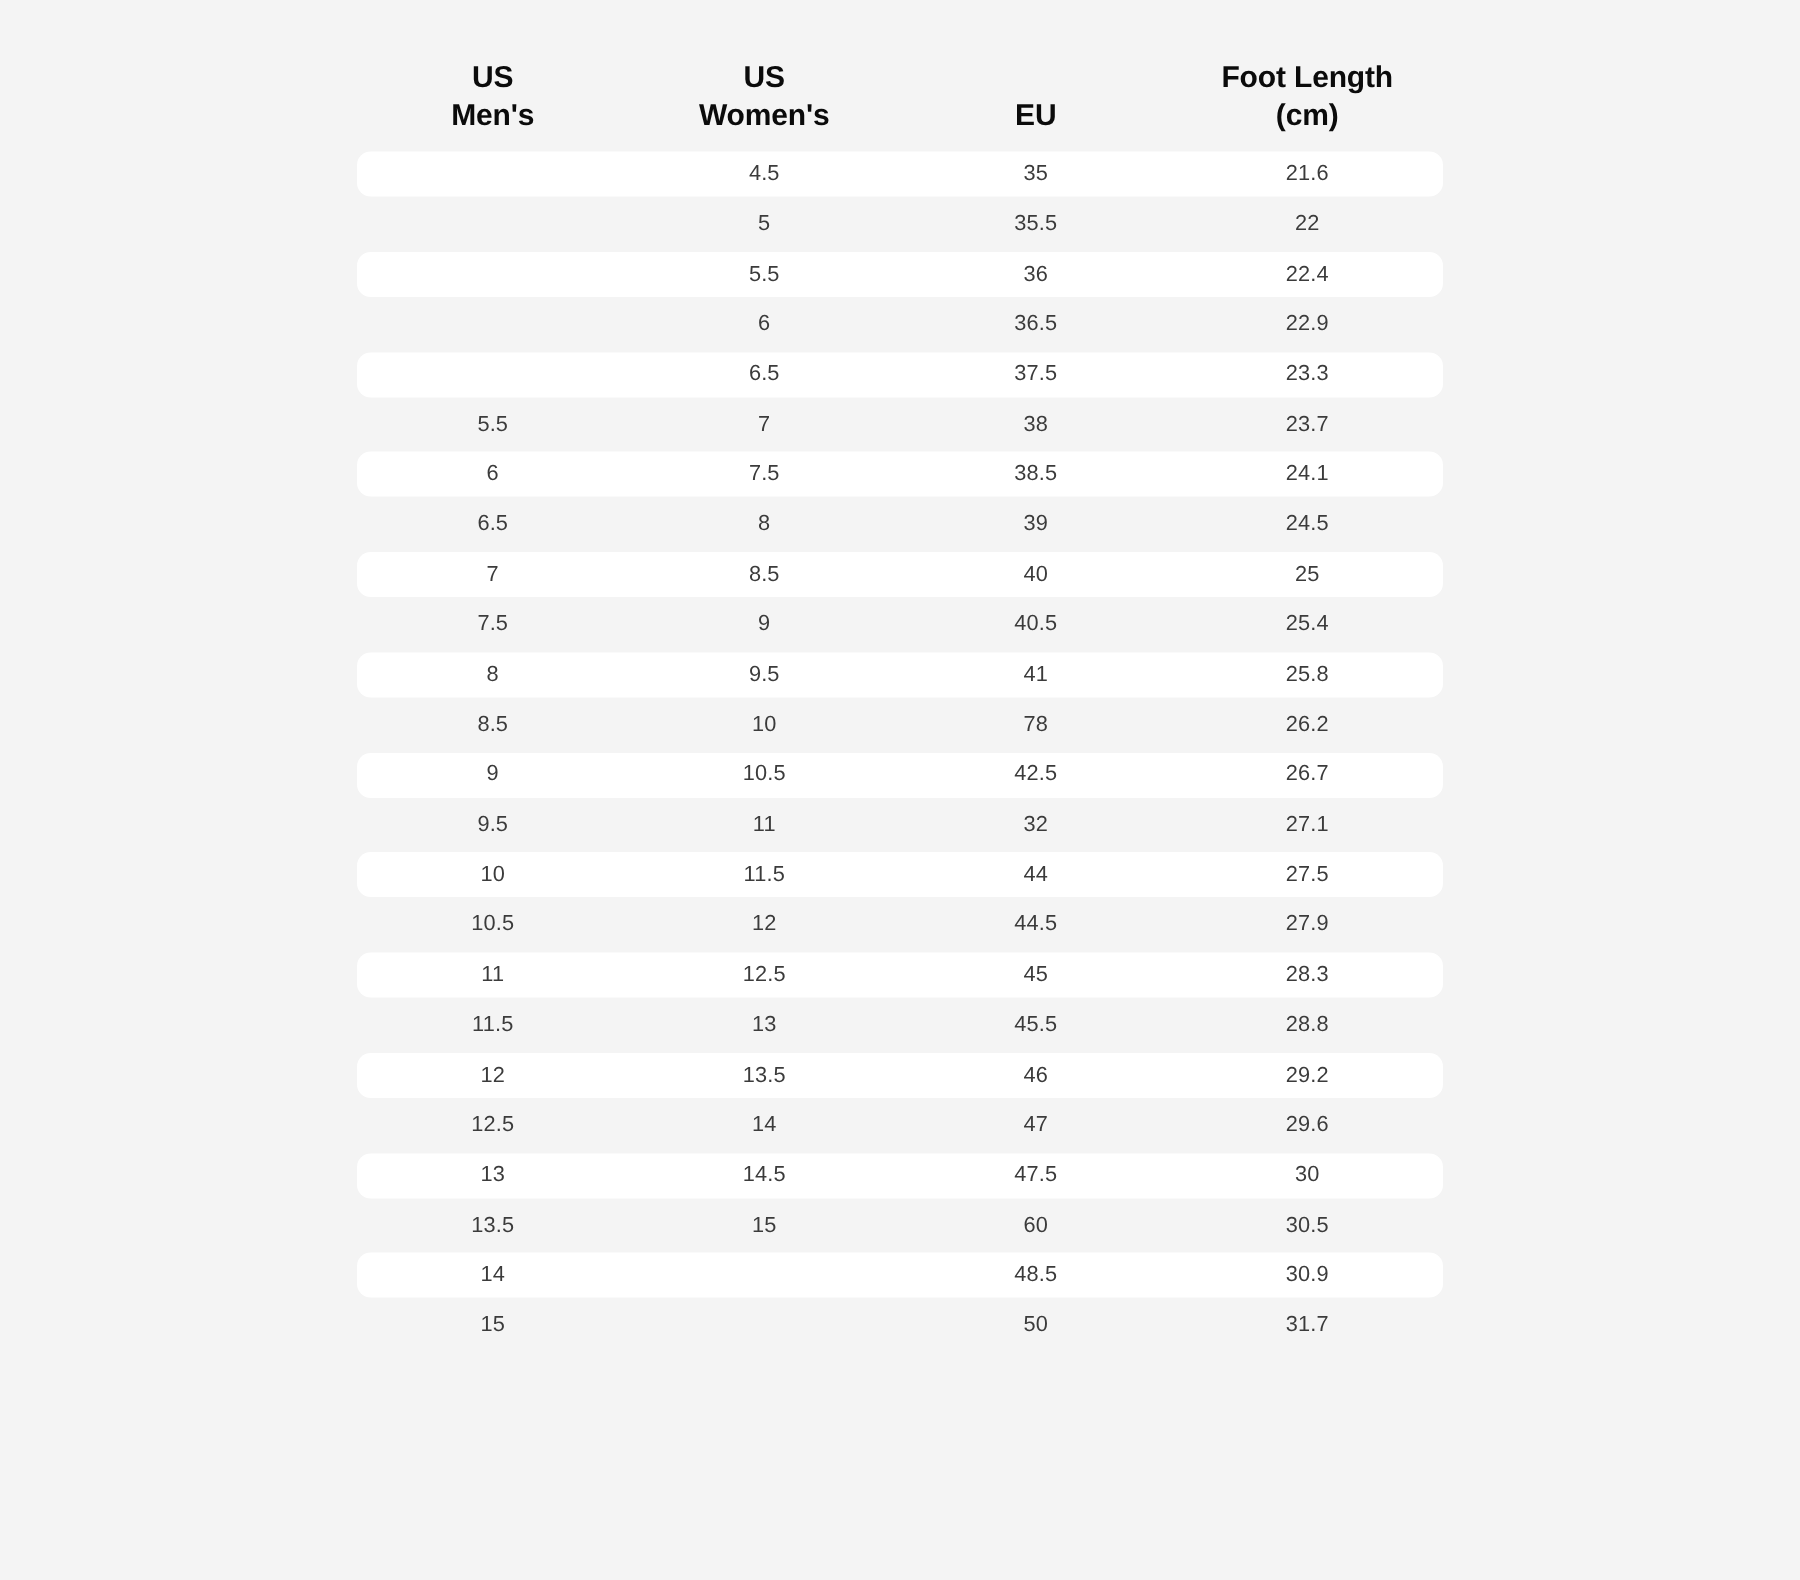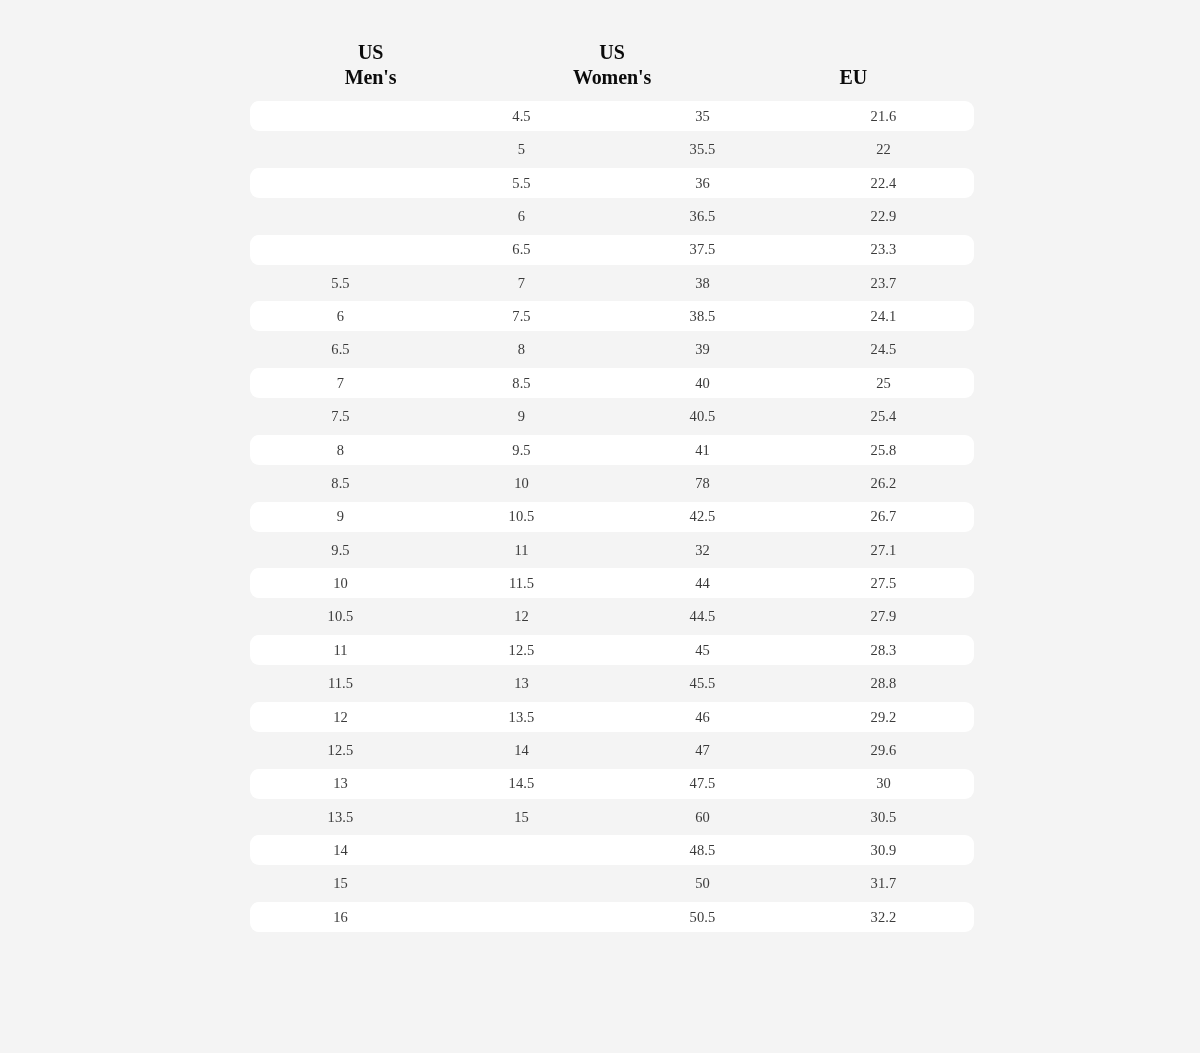--- a/index.html
+++ b/index.html
@@ -17,24 +17,23 @@
 
   .page {
     width: 1200px;
     height: 1053px;
     box-sizing: border-box;
     position: relative;
   }
 
   .size-table {
     position: absolute;
-    left: 250px;
+    left: 238px;
     top: 0;
     width: 724px;
-    font-family: Liberation Serif, serif;
   }
 
   
   .thead {
     display: flex;
     height: 101px;
     align-items: flex-end;
     padding-bottom: 10px;
     box-sizing: border-box;
   }
@@ -79,20 +78,22 @@
 
 <div class="page">
   <div class="size-table">
 
     <div class="thead">
         <div class="th">US
 Men's</div>
         <div class="th">US
 Women's</div>
         <div class="th">EU</div>
+        <div class="th">Foot Length
+(cm)</div>
       </div>
 
     <div class="tbody">
         <div class="trow alt">
           <div class="td"></div>
           <div class="td">4.5</div>
           <div class="td">35</div>
           <div class="td">21.6</div>
         </div>
         <div class="trow">
@@ -226,22 +227,16 @@
           <div class="td"></div>
           <div class="td">48.5</div>
           <div class="td">30.9</div>
         </div>
         <div class="trow">
           <div class="td">15</div>
           <div class="td"></div>
           <div class="td">50</div>
           <div class="td">31.7</div>
         </div>
-        <div class="trow alt">
-          <div class="td">16</div>
-          <div class="td"></div>
-          <div class="td">50.5</div>
-          <div class="td">32.2</div>
-        </div>
       </div>
 
   </div>
 </div>
 
 </body></html>

